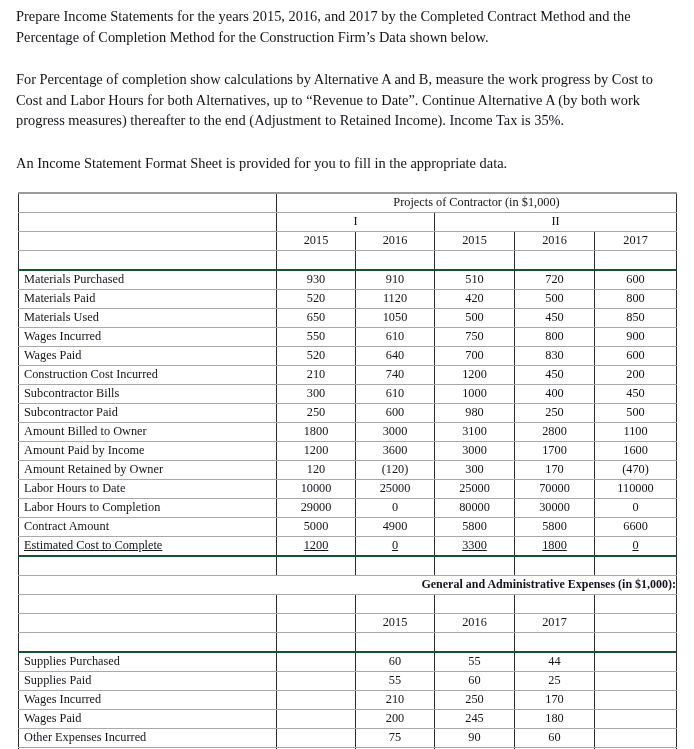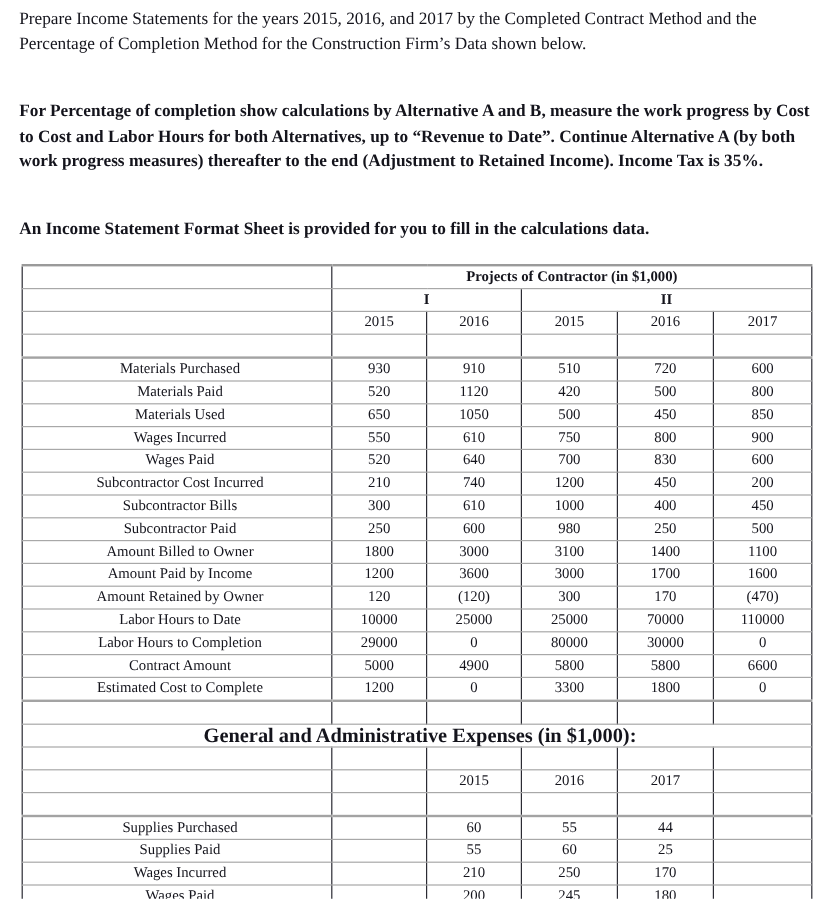--- a/index.html
+++ b/index.html
@@ -27,22 +27,21 @@
     padding: 6px 16px 0 16px;
   }
   .para {
     font-size: 14.4px;
     line-height: 20.5px;
     text-align: left;
     margin: 0;
     color: #14141c;
   }
   .para + .para {
-    margin-top: 36px;
-    font-weight: bold;
+    margin-top: 22px;
   }
 
   
   .tbl-wrap {
     margin: 19px 0 0 18px;
     width: 658px;
   }
   table.grid {
     border-collapse: collapse;
     table-layout: fixed;
@@ -60,60 +59,61 @@
     line-height: 15px;
     vertical-align: middle;
     overflow: hidden;
     white-space: nowrap;
   }
   
   table.grid tr:first-child td {
     border-top: 2px solid #9a9a9a;
   }
   table.grid tr:last-child td {
-    border-bottom: 2px solid #a3a3a3;
+    border-bottom: 2px solid #14532d;
+    text-decoration: underline;
   }
   td.c0 { border-left: 1px solid #2b2b33; }
 
   .lbl {
-    text-align: center;
+    text-align: left;
     padding-left: 5px !important;
   }
   .num {
     text-align: center;
   }
   .ctr {
     text-align: center;
   }
-  .b { font-weight: bold; }
+  .b { font-weight: normal; }
 
   
   .div-left { border-left: 1.6px solid #16161c !important; }
 
   
   .spacer td { height: 16px; }
 
   
   td.section-head {
-    text-align: center;
+    text-align: right;
     padding-left: 5px !important;
     font-weight: bold;
-    font-size: 17px;
+    font-size: 12px;
     height: 19px;
   }
 </style>
 </head>
 <body>
 
 <div class="page">
 
   <div class="intro">
     <p class="para">Prepare Income Statements for the years 2015, 2016, and 2017 by the Completed Contract Method and the Percentage of Completion Method for the Construction Firm’s Data shown below.</p>
     <p class="para">For Percentage of completion show calculations by Alternative A and B, measure the work progress by Cost to Cost and Labor Hours for both Alternatives, up to “Revenue to Date”.  Continue Alternative A (by both work progress measures) thereafter to the end (Adjustment to Retained Income).  Income Tax is 35%.</p>
-    <p class="para">An Income Statement Format Sheet is provided for you to fill in the calculations data.</p>
+    <p class="para">An Income Statement Format Sheet is provided for you to fill in the appropriate data.</p>
   </div>
 
   <div class="tbl-wrap">
     <table class="grid">
       <colgroup>
         <col style="width:258px">
         <col style="width:79px">
         <col style="width:79px">
         <col style="width:80px">
         <col style="width:80px">
@@ -180,21 +180,21 @@
             <td class="num">800</td>
             <td class="num">900</td>
           </tr><tr>
             <td class="c0 lbl">Wages Paid</td>
             <td class="num div-left">520</td>
             <td class="num">640</td>
             <td class="num div-left">700</td>
             <td class="num">830</td>
             <td class="num">600</td>
           </tr><tr>
-            <td class="c0 lbl">Subcontractor Cost Incurred</td>
+            <td class="c0 lbl">Construction Cost Incurred</td>
             <td class="num div-left">210</td>
             <td class="num">740</td>
             <td class="num div-left">1200</td>
             <td class="num">450</td>
             <td class="num">200</td>
           </tr><tr>
             <td class="c0 lbl">Subcontractor Bills</td>
             <td class="num div-left">300</td>
             <td class="num">610</td>
             <td class="num div-left">1000</td>
@@ -205,21 +205,21 @@
             <td class="num div-left">250</td>
             <td class="num">600</td>
             <td class="num div-left">980</td>
             <td class="num">250</td>
             <td class="num">500</td>
           </tr><tr>
             <td class="c0 lbl">Amount Billed to Owner</td>
             <td class="num div-left">1800</td>
             <td class="num">3000</td>
             <td class="num div-left">3100</td>
-            <td class="num">1400</td>
+            <td class="num">2800</td>
             <td class="num">1100</td>
           </tr><tr>
             <td class="c0 lbl">Amount Paid by Income</td>
             <td class="num div-left">1200</td>
             <td class="num">3600</td>
             <td class="num div-left">3000</td>
             <td class="num">1700</td>
             <td class="num">1600</td>
           </tr><tr>
             <td class="c0 lbl">Amount Retained by Owner</td>

